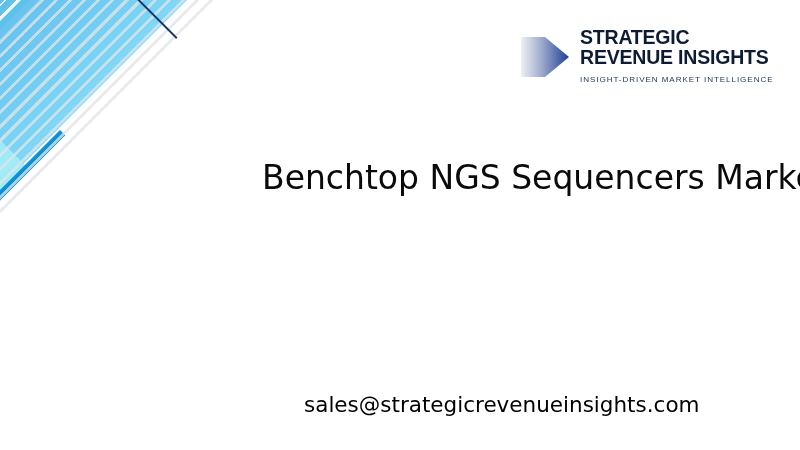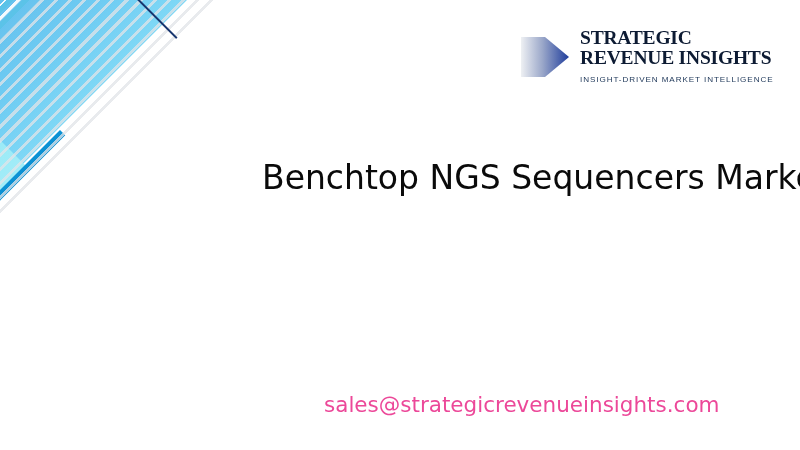--- a/index.html
+++ b/index.html
@@ -224,21 +224,21 @@
   }
   .logo-mark {
     width: 52px;
     height: 48px;
     flex: 0 0 auto;
   }
   .logo-text-wrap {
     display: block;
   }
   .logo-line {
-    font-family: Liberation Serif, serif;
+    font-family: Liberation Sans, sans-serif;
     font-weight: bold;
     color: #0d1b33;
     font-size: 19.5px;
     line-height: 19.5px;
     letter-spacing: -0.2px;
   }
   .logo-tagline {
     font-family: "Liberation Sans", sans-serif;
     color: #1c3557;
     font-size: 8.1px;
@@ -257,25 +257,25 @@
     line-height: 44px;
     color: #0a0a0a;
     white-space: nowrap;
     font-weight: normal;
     font-family: "DejaVu Sans", sans-serif;
   }
 
   
   #email {
     position: absolute;
-    left: 324px;
+    left: 304px;
     top: 391px;
     font-size: 21.5px;
     line-height: 28px;
-    color: #ec4899;
+    color: #000000;
     white-space: nowrap;
     font-family: "DejaVu Sans", sans-serif;
   }
 </style>
 </head>
 <body>
 
 <div id="slide">
 
   <div class="art-layer">

